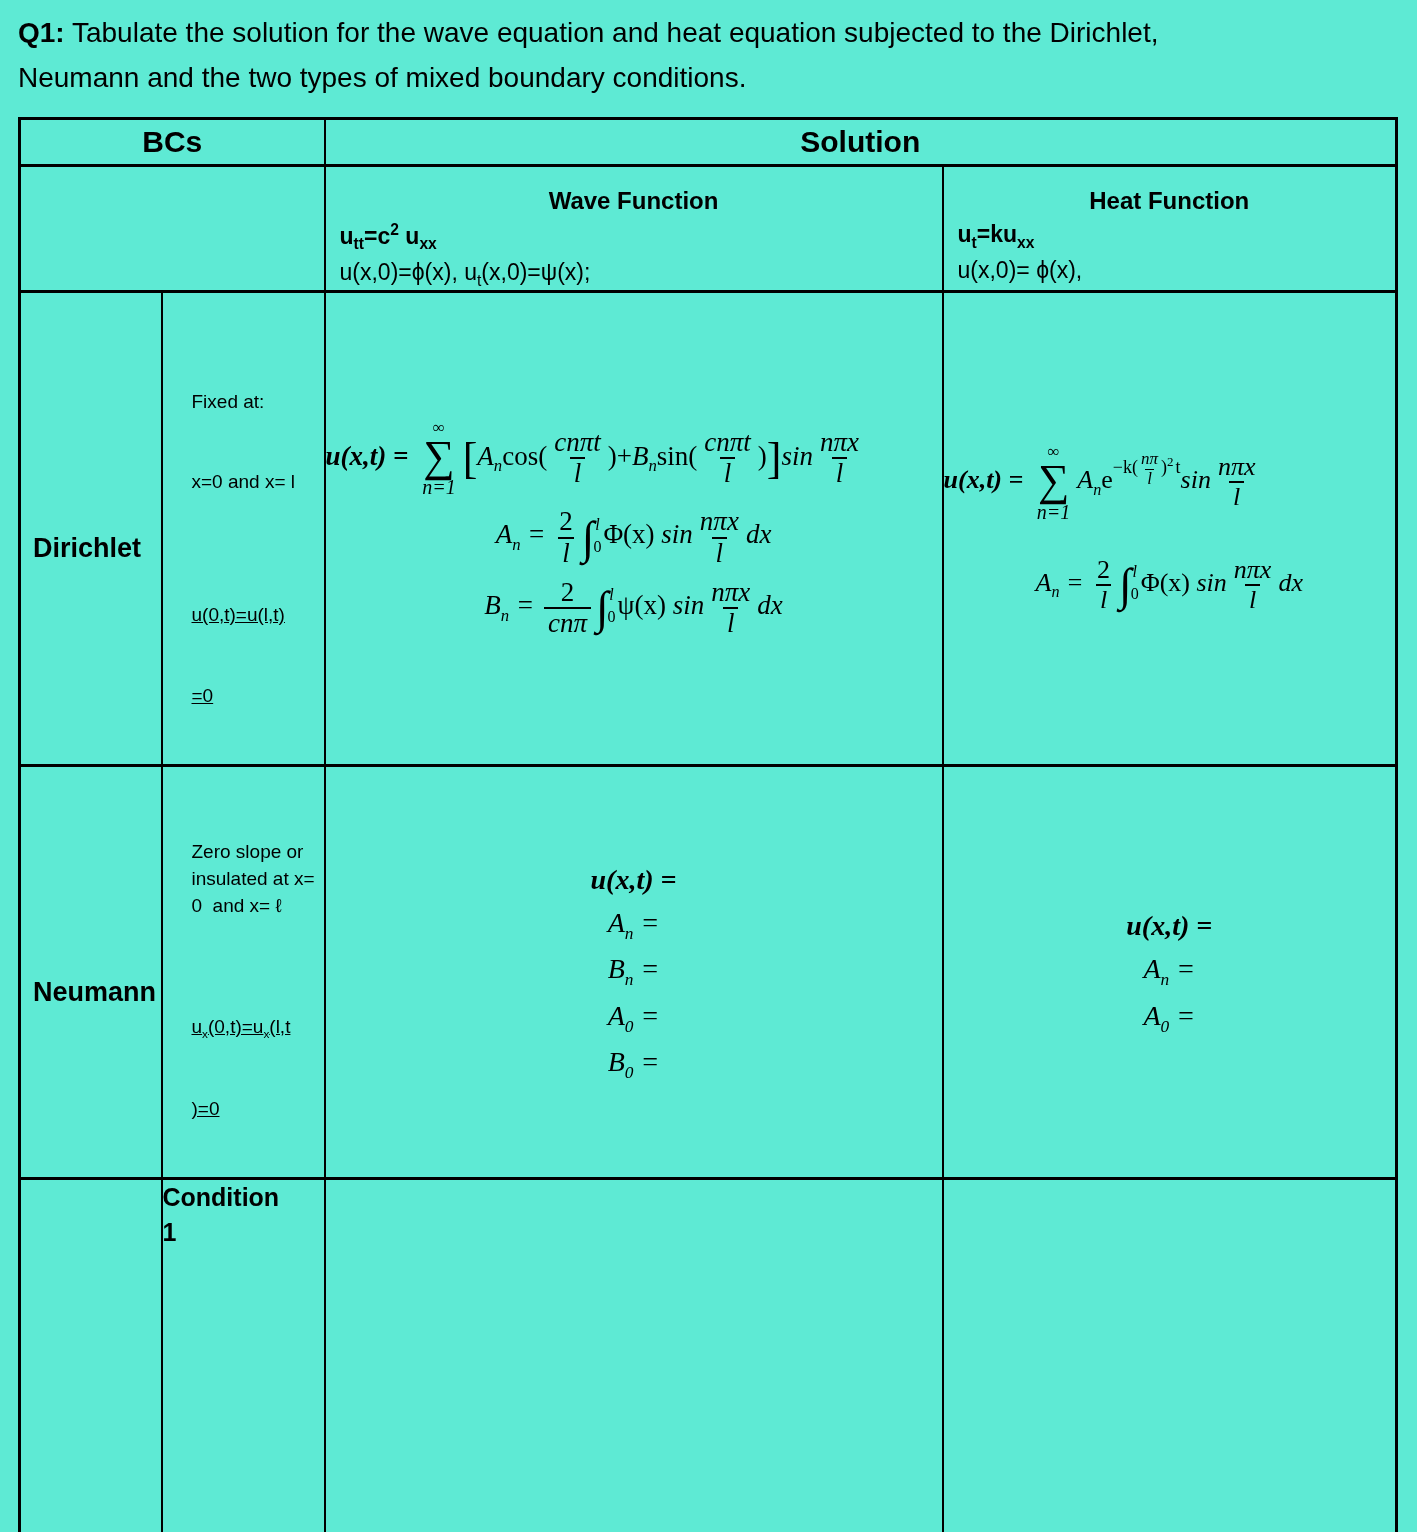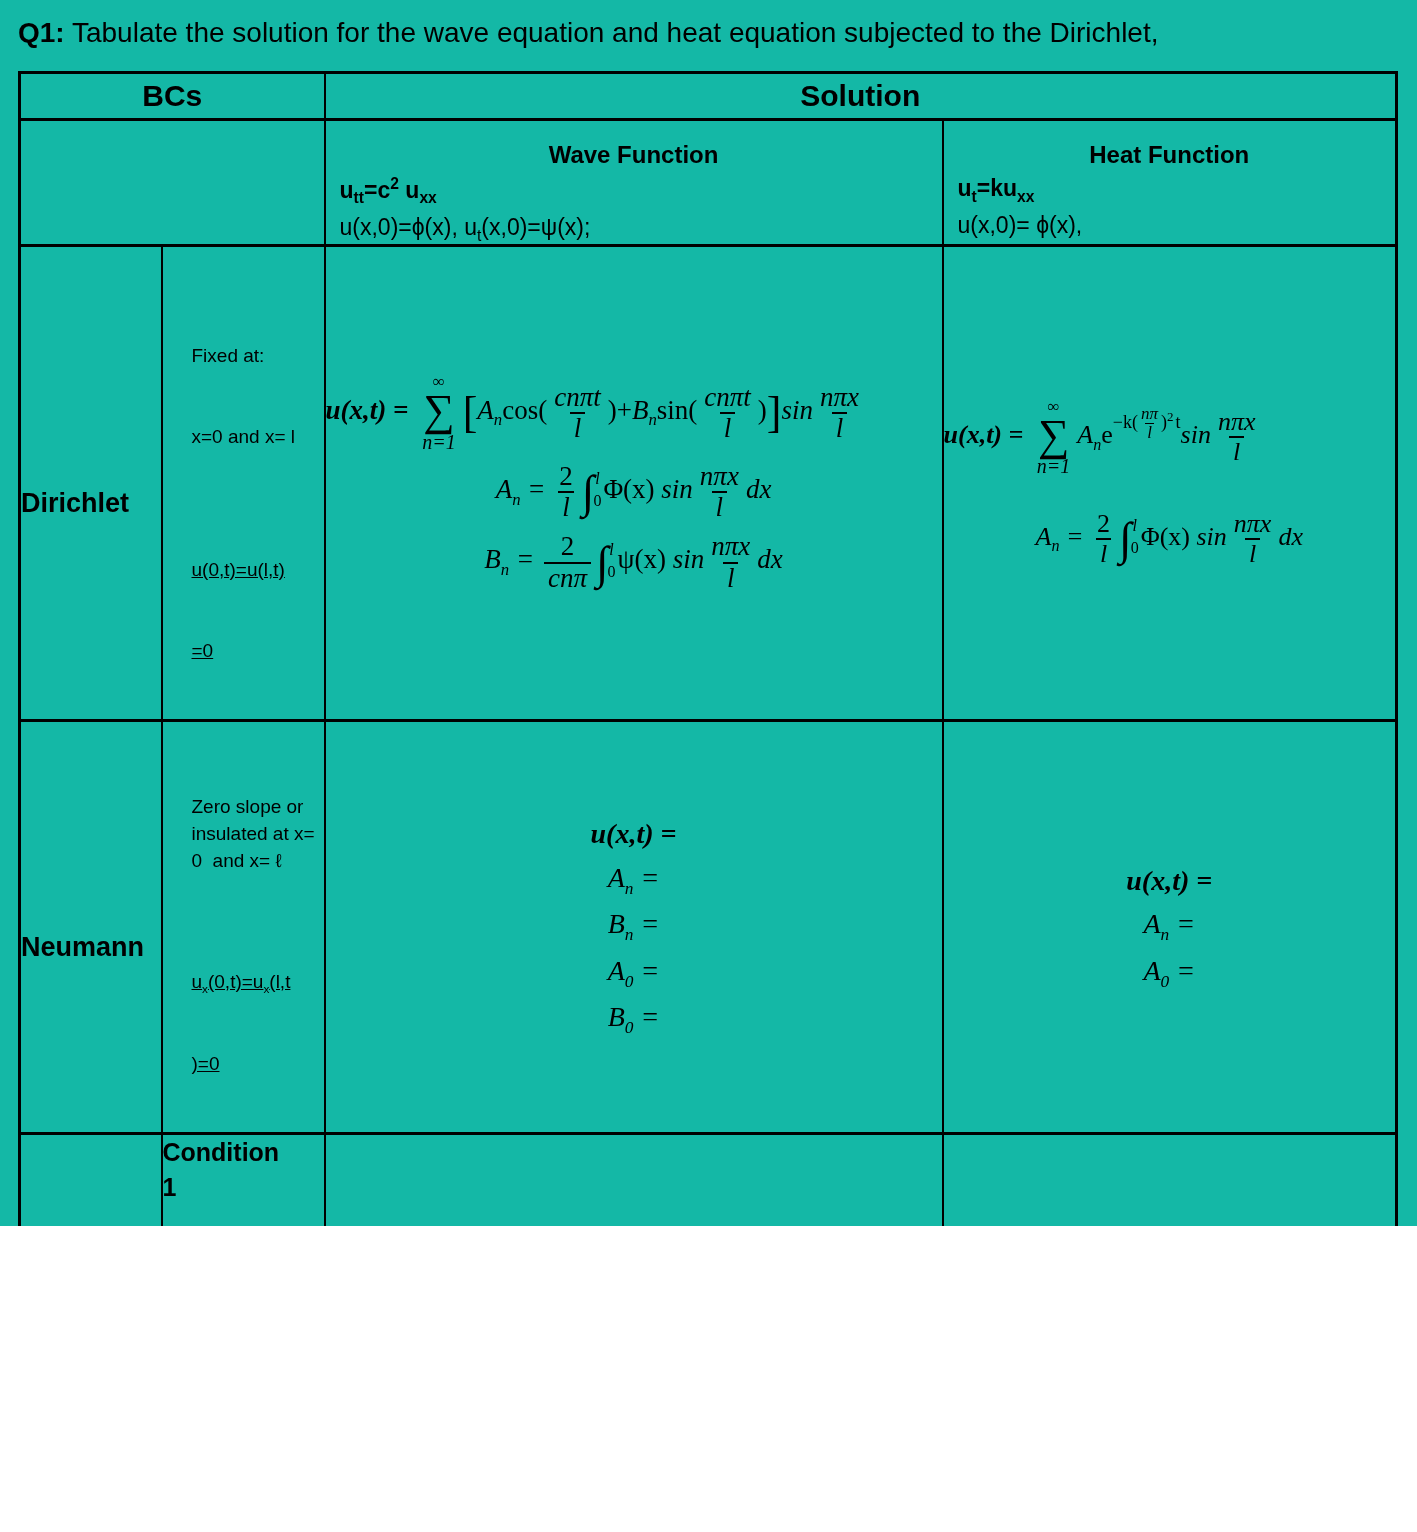--- a/index.html
+++ b/index.html
@@ -1,36 +1,36 @@
 <!DOCTYPE html>
 <html><head>
 <meta charset="utf-8">
 <style>
   html,body{margin:0;padding:0;background:#fff;}
-  .page{position:relative;width:1417px;height:1226px;background:#14b8a6;color:#000;
+  .page{position:relative;width:1417px;height:1532px;background:#5eead4;color:#000;
         font-family:"Liberation Sans","DejaVu Sans",sans-serif;overflow:hidden;}
   .title{padding:10px 20px 0 18px;font-size:28px;line-height:1.62;color:#000;}
   .title b{font-weight:bold;}
 
   table.grid{border-collapse:collapse;margin:16px 0 0 18px;table-layout:fixed;width:1377px;
              border:3px solid #000;}
   table.grid td{border-top:3px solid #000;border-bottom:3px solid #000;
                 border-left:2px solid #000;border-right:2px solid #000;
                 vertical-align:middle;padding:0;overflow:hidden;}
   td.thin-b{border-bottom:2px solid #000;}
 
   .hdr-big{font-size:30px;font-weight:bold;text-align:center;}
   .fn-title{font-size:24px;font-weight:bold;text-align:center;margin-top:20px;}
   .pdeline{font-size:23px;text-align:left;padding-left:14px;margin-top:6px;white-space:pre-wrap;
            font-family:"Liberation Sans","DejaVu Sans",sans-serif;}
   .pdeline.bold{font-weight:bold;}
   .pdeline sub{font-size:0.68em;}
   .pdeline sup{font-size:0.68em;}
 
-  .bc-label{font-size:27px;font-weight:bold;padding-left:0;line-height:1.5;margin-top:40px;}
+  .bc-label{font-size:27px;font-weight:bold;padding-left:12px;line-height:1.5;margin-top:40px;}
   .bc-sub{font-size:19px;padding:0 6px 0 14px;line-height:1.42;white-space:pre-wrap;margin-left:15px;}
   .bc-sub sub{font-size:0.62em;}
   .uline{text-decoration:underline;}
   .gap40{margin-top:40px;} .gap55{margin-top:52px;}
 
   
   .m{font-family:"Liberation Serif","DejaVu Serif","DejaVu Sans",serif;color:#000;}
   .mi{font-style:italic;}
   .mup{font-style:normal;}
   .mbold{font-weight:bold;font-style:italic;}
@@ -71,20 +71,21 @@
   .cond-head{font-size:25px;font-weight:bold;line-height:1.4;}
   .cond-body{font-size:25px;line-height:1.42;white-space:pre-wrap;}
   .cond-cell{padding:10px 4px 6px 14px;vertical-align:top;}
 </style>
 </head>
 <body>
 <div class="page">
 
 <div class="title">
   <div><b>Q1:</b><span> Tabulate the solution for the wave equation and heat equation subjected to the Dirichlet,</span></div>
+  <div>Neumann and the two types of mixed boundary conditions.</div>
 </div>
 
 <table class="grid">
   <colgroup>
     <col style="width:142px">
         <col style="width:163px">
         <col style="width:618px">
         <col style="width:454px">
   </colgroup>
 

